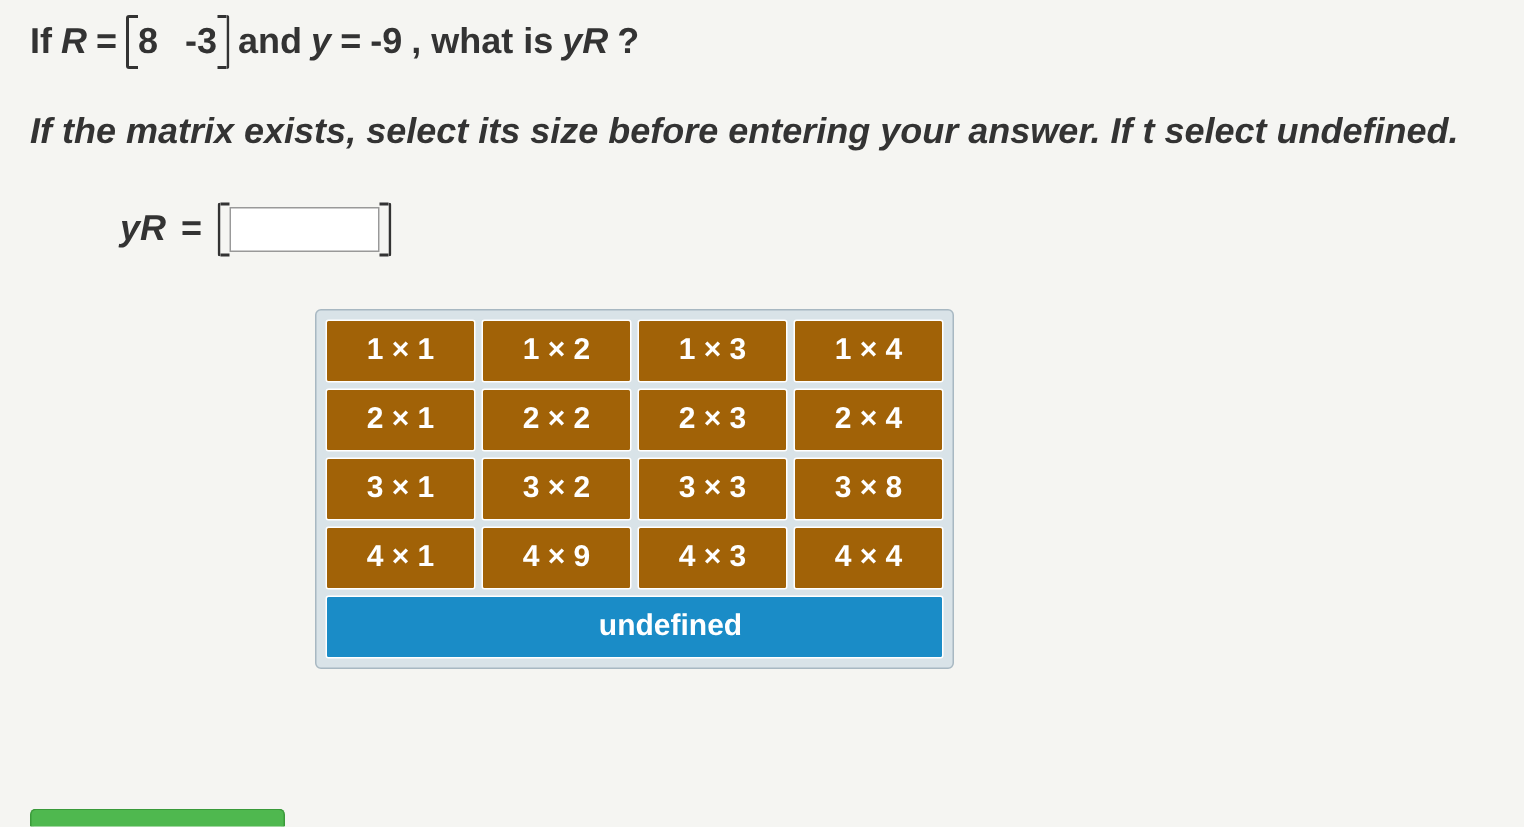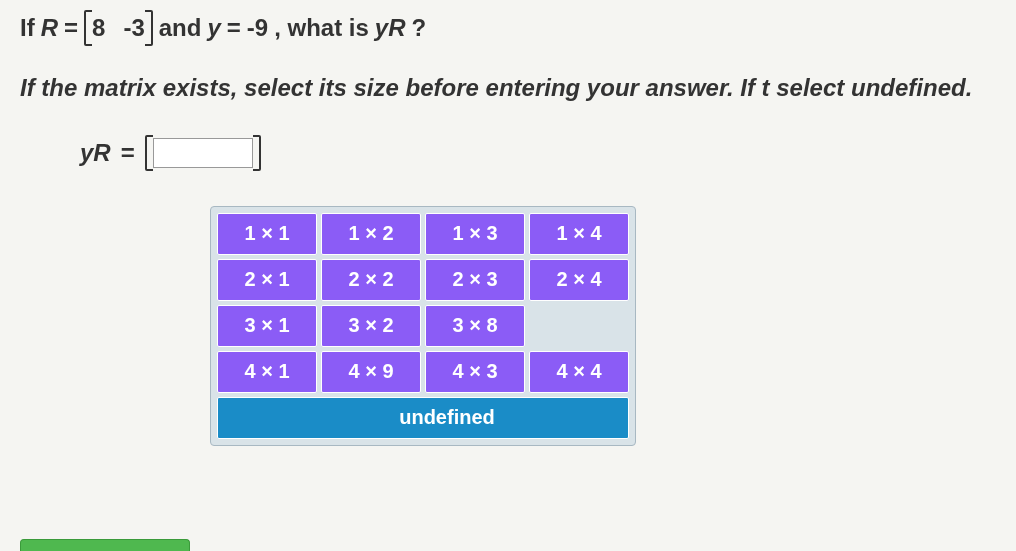--- a/index.html
+++ b/index.html
@@ -79,32 +79,32 @@
       background: #d9e3e8;
       border: 1px solid #a8b8c2;
       border-radius: 4px;
       padding: 6px;
       display: inline-block;
     }
     .grid-row { display: flex; gap: 4px; margin-bottom: 4px; }
     .grid-cell {
       width: 100px;
       height: 42px;
-      background: #8b5cf6;
+      background: #a16207;
       color: #fff;
       display: flex;
       align-items: center;
       justify-content: center;
       font-size: 20px;
       border: 1px solid #fff;
       cursor: pointer;
       border-radius: 2px;
       font-family: Arial, sans-serif;
     }
-    .grid-cell.dark { background: #8b5cf6; }
+    .grid-cell.dark { background: #a16207; }
     .undefined-cell {
       width: 412px;
       height: 42px;
       background: #1a8cc7;
       color: #fff;
       display: flex;
       align-items: center;
       justify-content: center;
       font-size: 20px;
       border: 1px solid #fff;
@@ -172,20 +172,21 @@
   </div>
   <div class="grid-row">
     <div class="grid-cell">2 × 1</div>
     <div class="grid-cell">2 × 2</div>
     <div class="grid-cell">2 × 3</div>
     <div class="grid-cell">2 × 4</div>
   </div>
   <div class="grid-row">
     <div class="grid-cell">3 × 1</div>
     <div class="grid-cell">3 × 2</div>
+    <div class="grid-cell">3 × 3</div>
     <div class="grid-cell">3 × 8</div>
   </div>
   <div class="grid-row">
     <div class="grid-cell">4 × 1</div>
     <div class="grid-cell">4 × 9</div>
     <div class="grid-cell">4 × 3</div>
     <div class="grid-cell">4 × 4</div>
   </div>
   <div class="grid-row" style="margin-bottom:0">
     <div class="undefined-cell">undefined</div>

